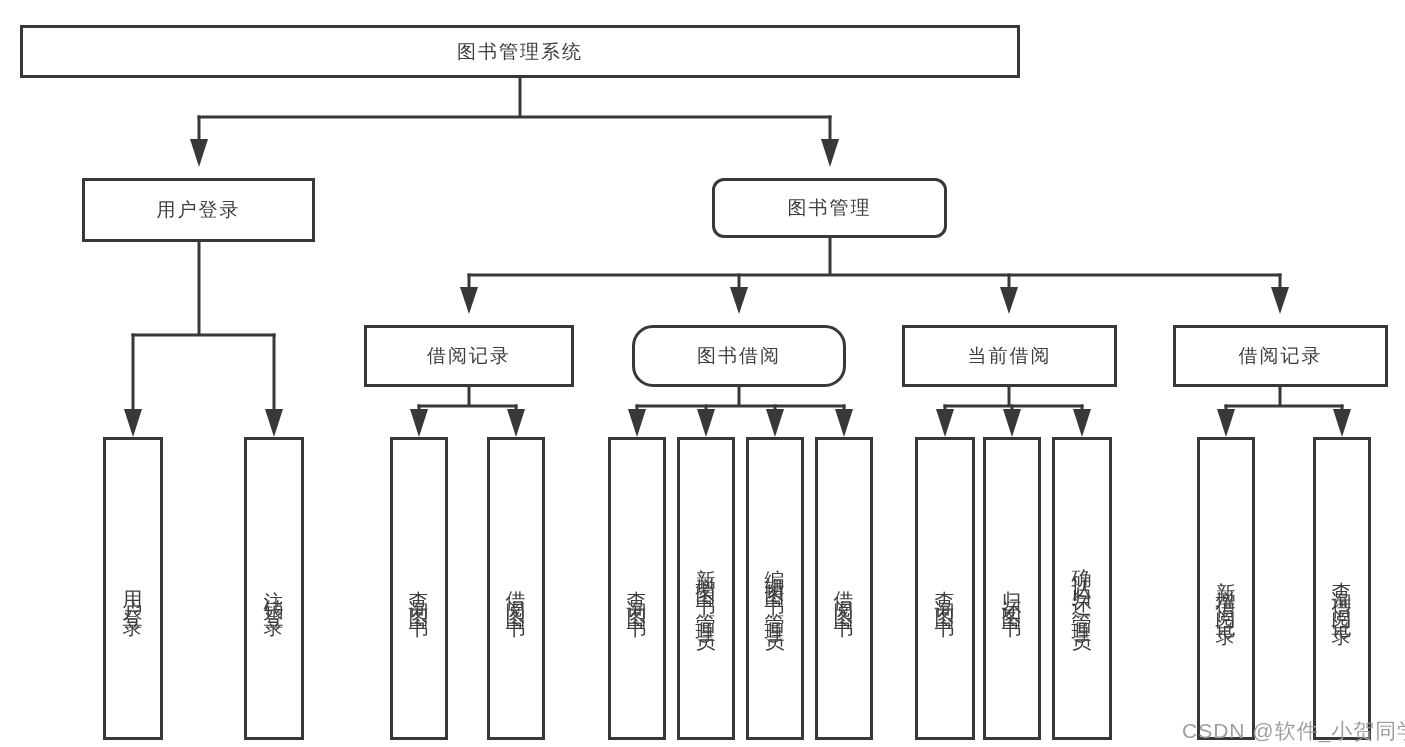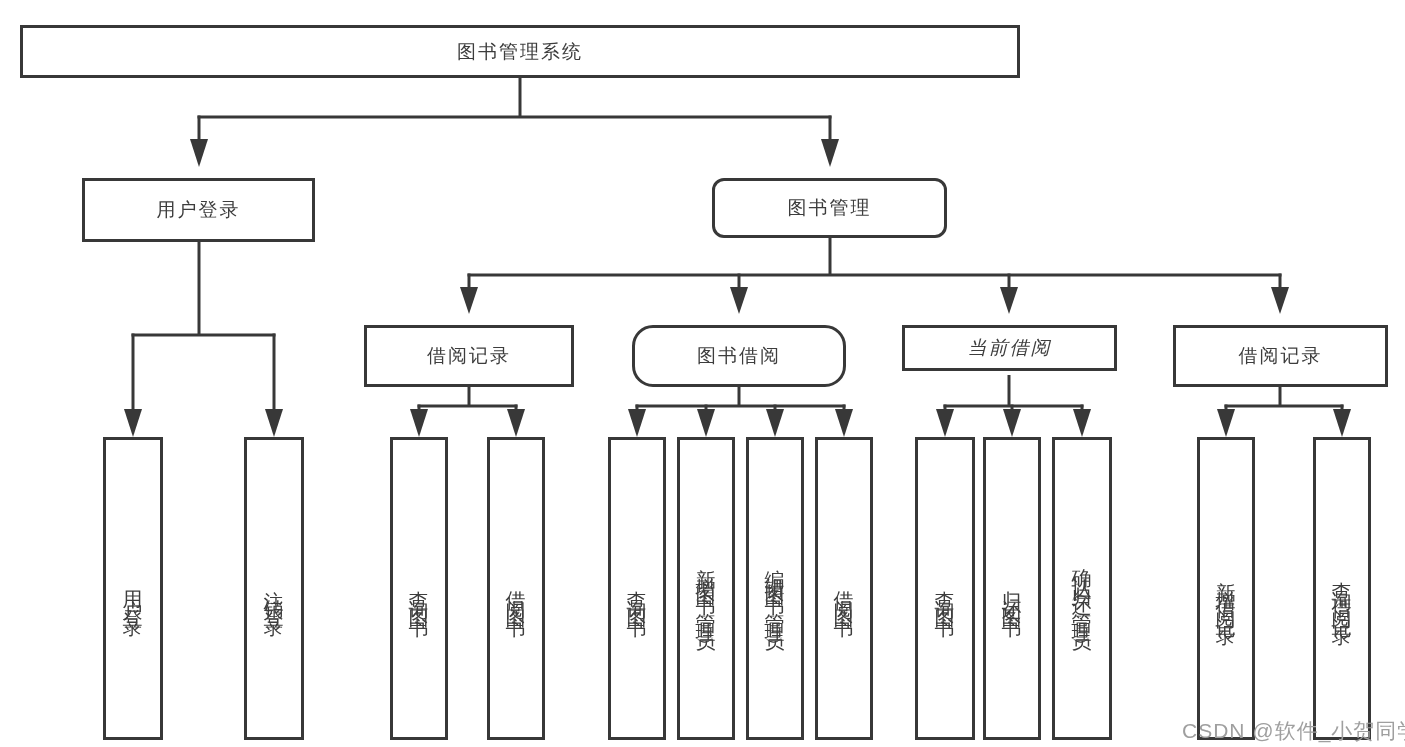--- a/index.html
+++ b/index.html
@@ -134,21 +134,21 @@
   <div class="node hbox" style="left:712px; top:168px; width:235px; height:60px;border-radius:12px;">
     <span>图书管理</span>
   </div>
 
   <div class="node hbox" style="left:364px; top:315px; width:210px; height:62px;">
     <span>借阅记录</span>
   </div>
   <div class="node hbox" style="left:632px; top:315px; width:214px; height:62px;border-radius:21px;">
     <span>图书借阅</span>
   </div>
-  <div class="node hbox" style="left:902px; top:315px; width:215px; height:46px;font-style:italic;">
+  <div class="node hbox" style="left:902px; top:315px; width:215px; height:62px;">
     <span>当前借阅</span>
   </div>
   <div class="node hbox" style="left:1173px; top:315px; width:215px; height:62px;text-align:right;">
     <span>借阅记录</span>
   </div>
 
   <div class="node vbox" style="left:103px; top:437px; width:60px; height:303px;">
     <span>用户登录</span>
   </div>
   <div class="node vbox" style="left:244px; top:437px; width:60px; height:303px;">

